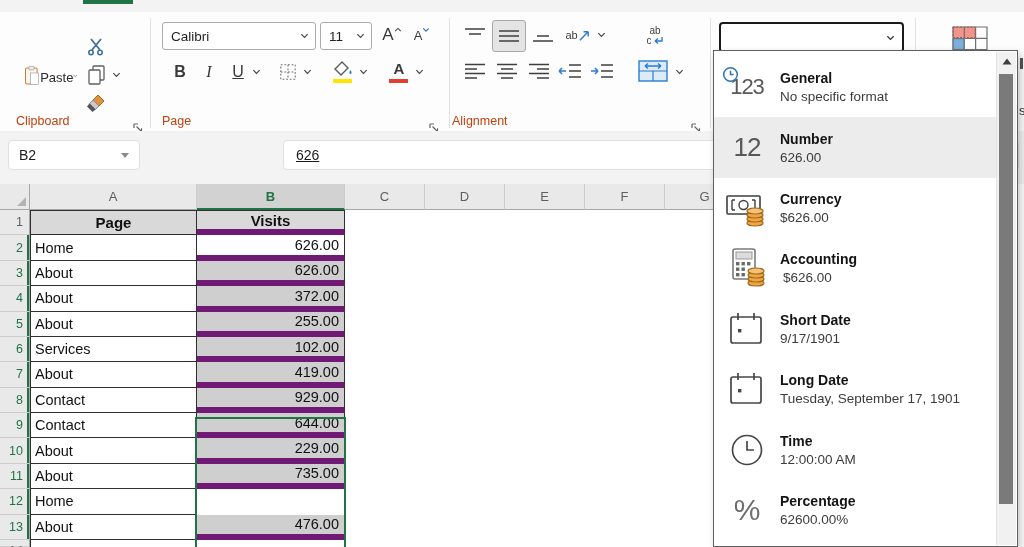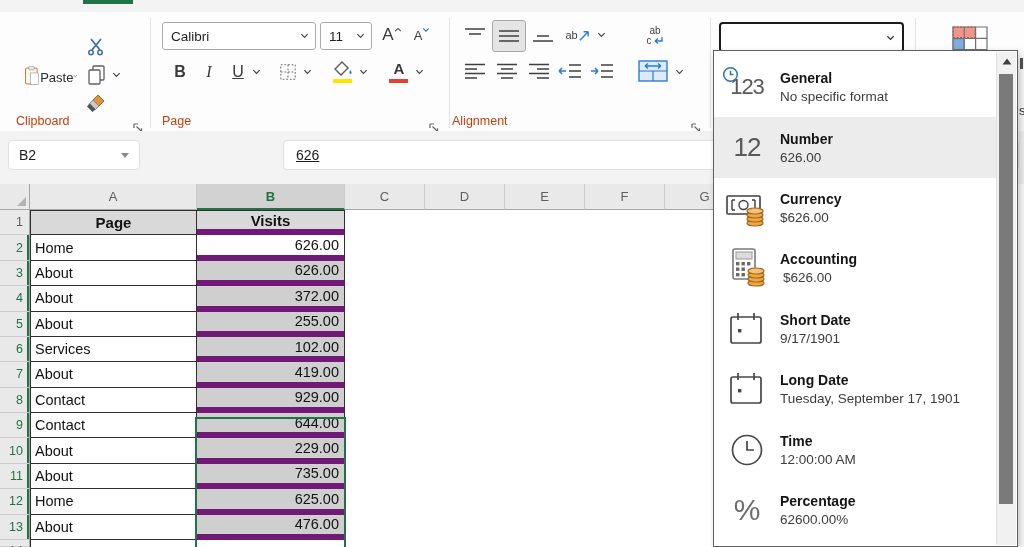--- a/index.html
+++ b/index.html
@@ -382,21 +382,20 @@
         <div class="cell cB selfill">229.00</div>
       </div>
       <div class="grow">
         <div class="rowhead selrow">11</div>
         <div class="cell cA">About</div>
         <div class="cell cB selfill">735.00</div>
       </div>
       <div class="grow">
         <div class="rowhead selrow">12</div>
         <div class="cell cA">Home</div>
-        <div class="cell cB selfill">625.00</div>
       </div>
       <div class="grow">
         <div class="rowhead selrow">13</div>
         <div class="cell cA">About</div>
         <div class="cell cB selfill">476.00</div>
       </div>
       <div class="grow" style="height:7px;overflow:hidden;">
         <div class="rowhead" style="align-items:flex-start;line-height:22px;">14</div>
         <div class="cell cA" style="border-bottom:none;"></div>
         <div class="cell cB" style="border-bottom:none;"></div>

